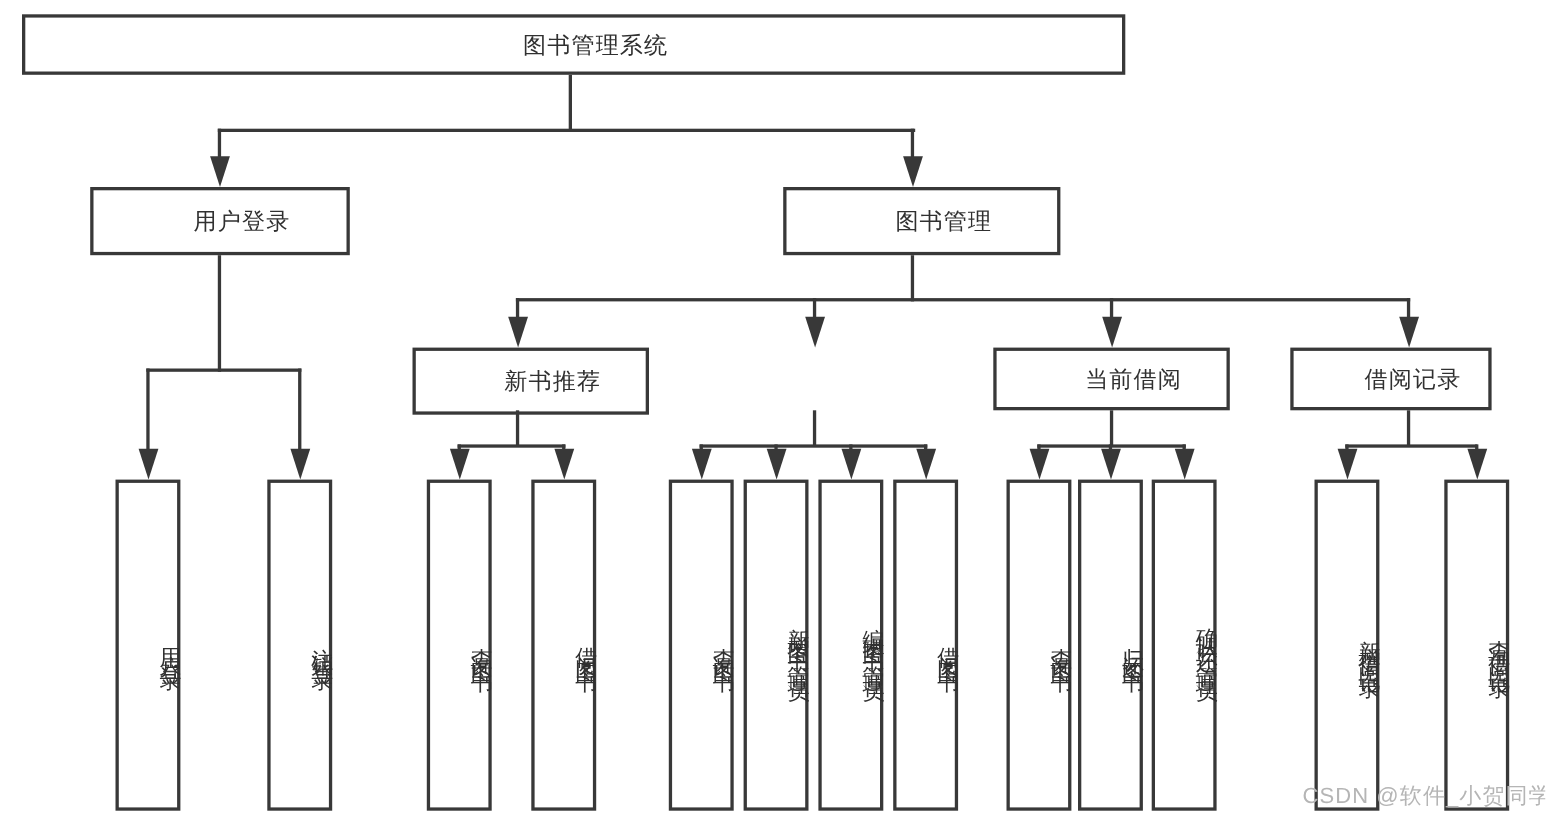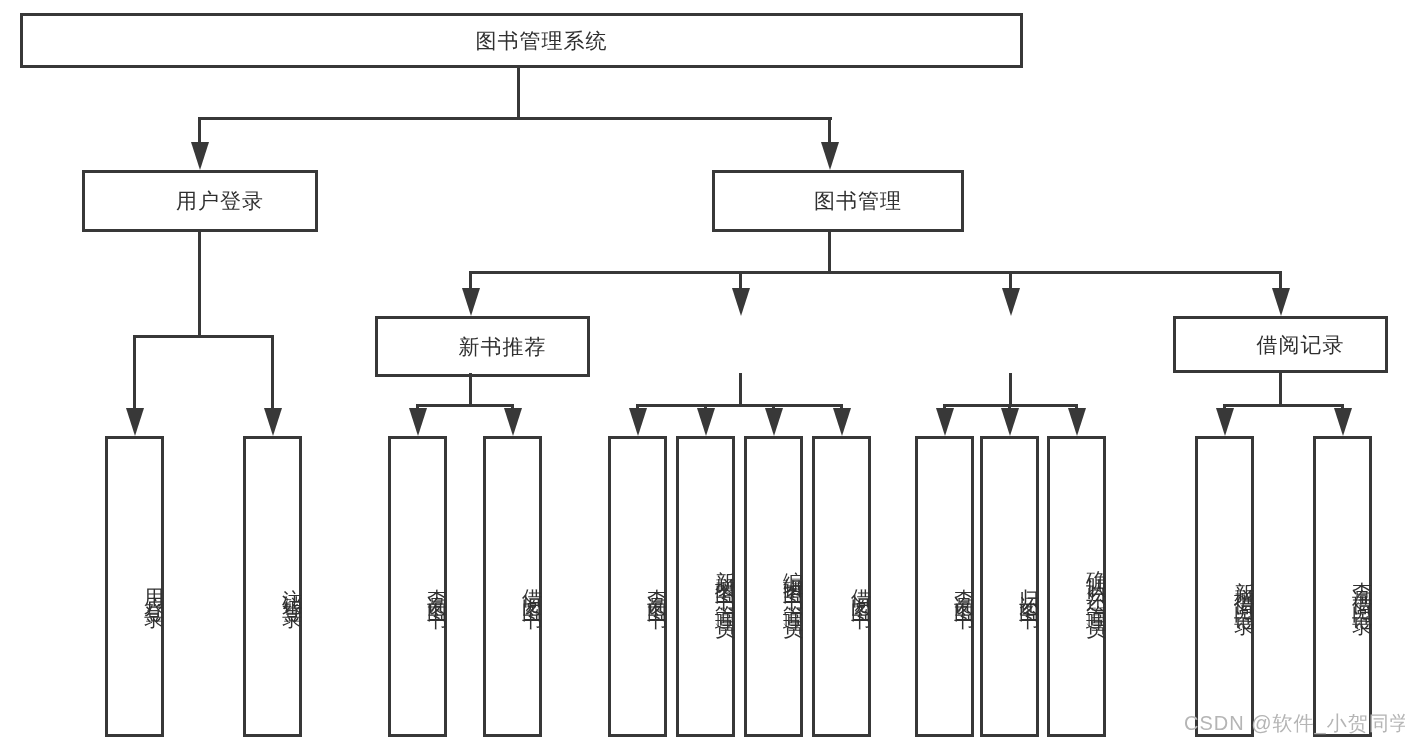--- a/index.html
+++ b/index.html
@@ -100,21 +100,24 @@
   <div class="vline" style="left:1009px; top:271px; height:20px;"></div>
   <div class="vline" style="left:1279px; top:271px; height:20px;"></div>
   <div class="arrow" style="left:462px; top:288px;"></div>
   <div class="arrow" style="left:732px; top:288px;"></div>
   <div class="arrow" style="left:1002px; top:288px;"></div>
   <div class="arrow" style="left:1272px; top:288px;"></div>
 
   <div class="box h" style="left:363px; top:316px; width:215px; height:61px;margin-left:12px;">
     <span>新书推荐</span>
   </div>
-  <div class="box h" style="left:1173px; top:316px; width:215px; height:57px;">
+  <div class="box h" style="left:903px; top:316px; width:215px; height:57px;">
+    <span>当前借阅</span>
+  </div>
+  <div class="box h" style="left:1173px; top:316px; width:183px; height:57px;">
     <span>借阅记录</span>
   </div>
 
   <div class="vline" style="left:469px; top:373px; height:32px;"></div>
   <div class="vline" style="left:739px; top:373px; height:32px;"></div>
   <div class="vline" style="left:1009px; top:373px; height:32px;"></div>
   <div class="vline" style="left:1279px; top:373px; height:32px;"></div>
 
   <div class="hline" style="left:416px; top:404px; width:98px;"></div>
   <div class="vline" style="left:416px; top:404px; height:7px;"></div>

